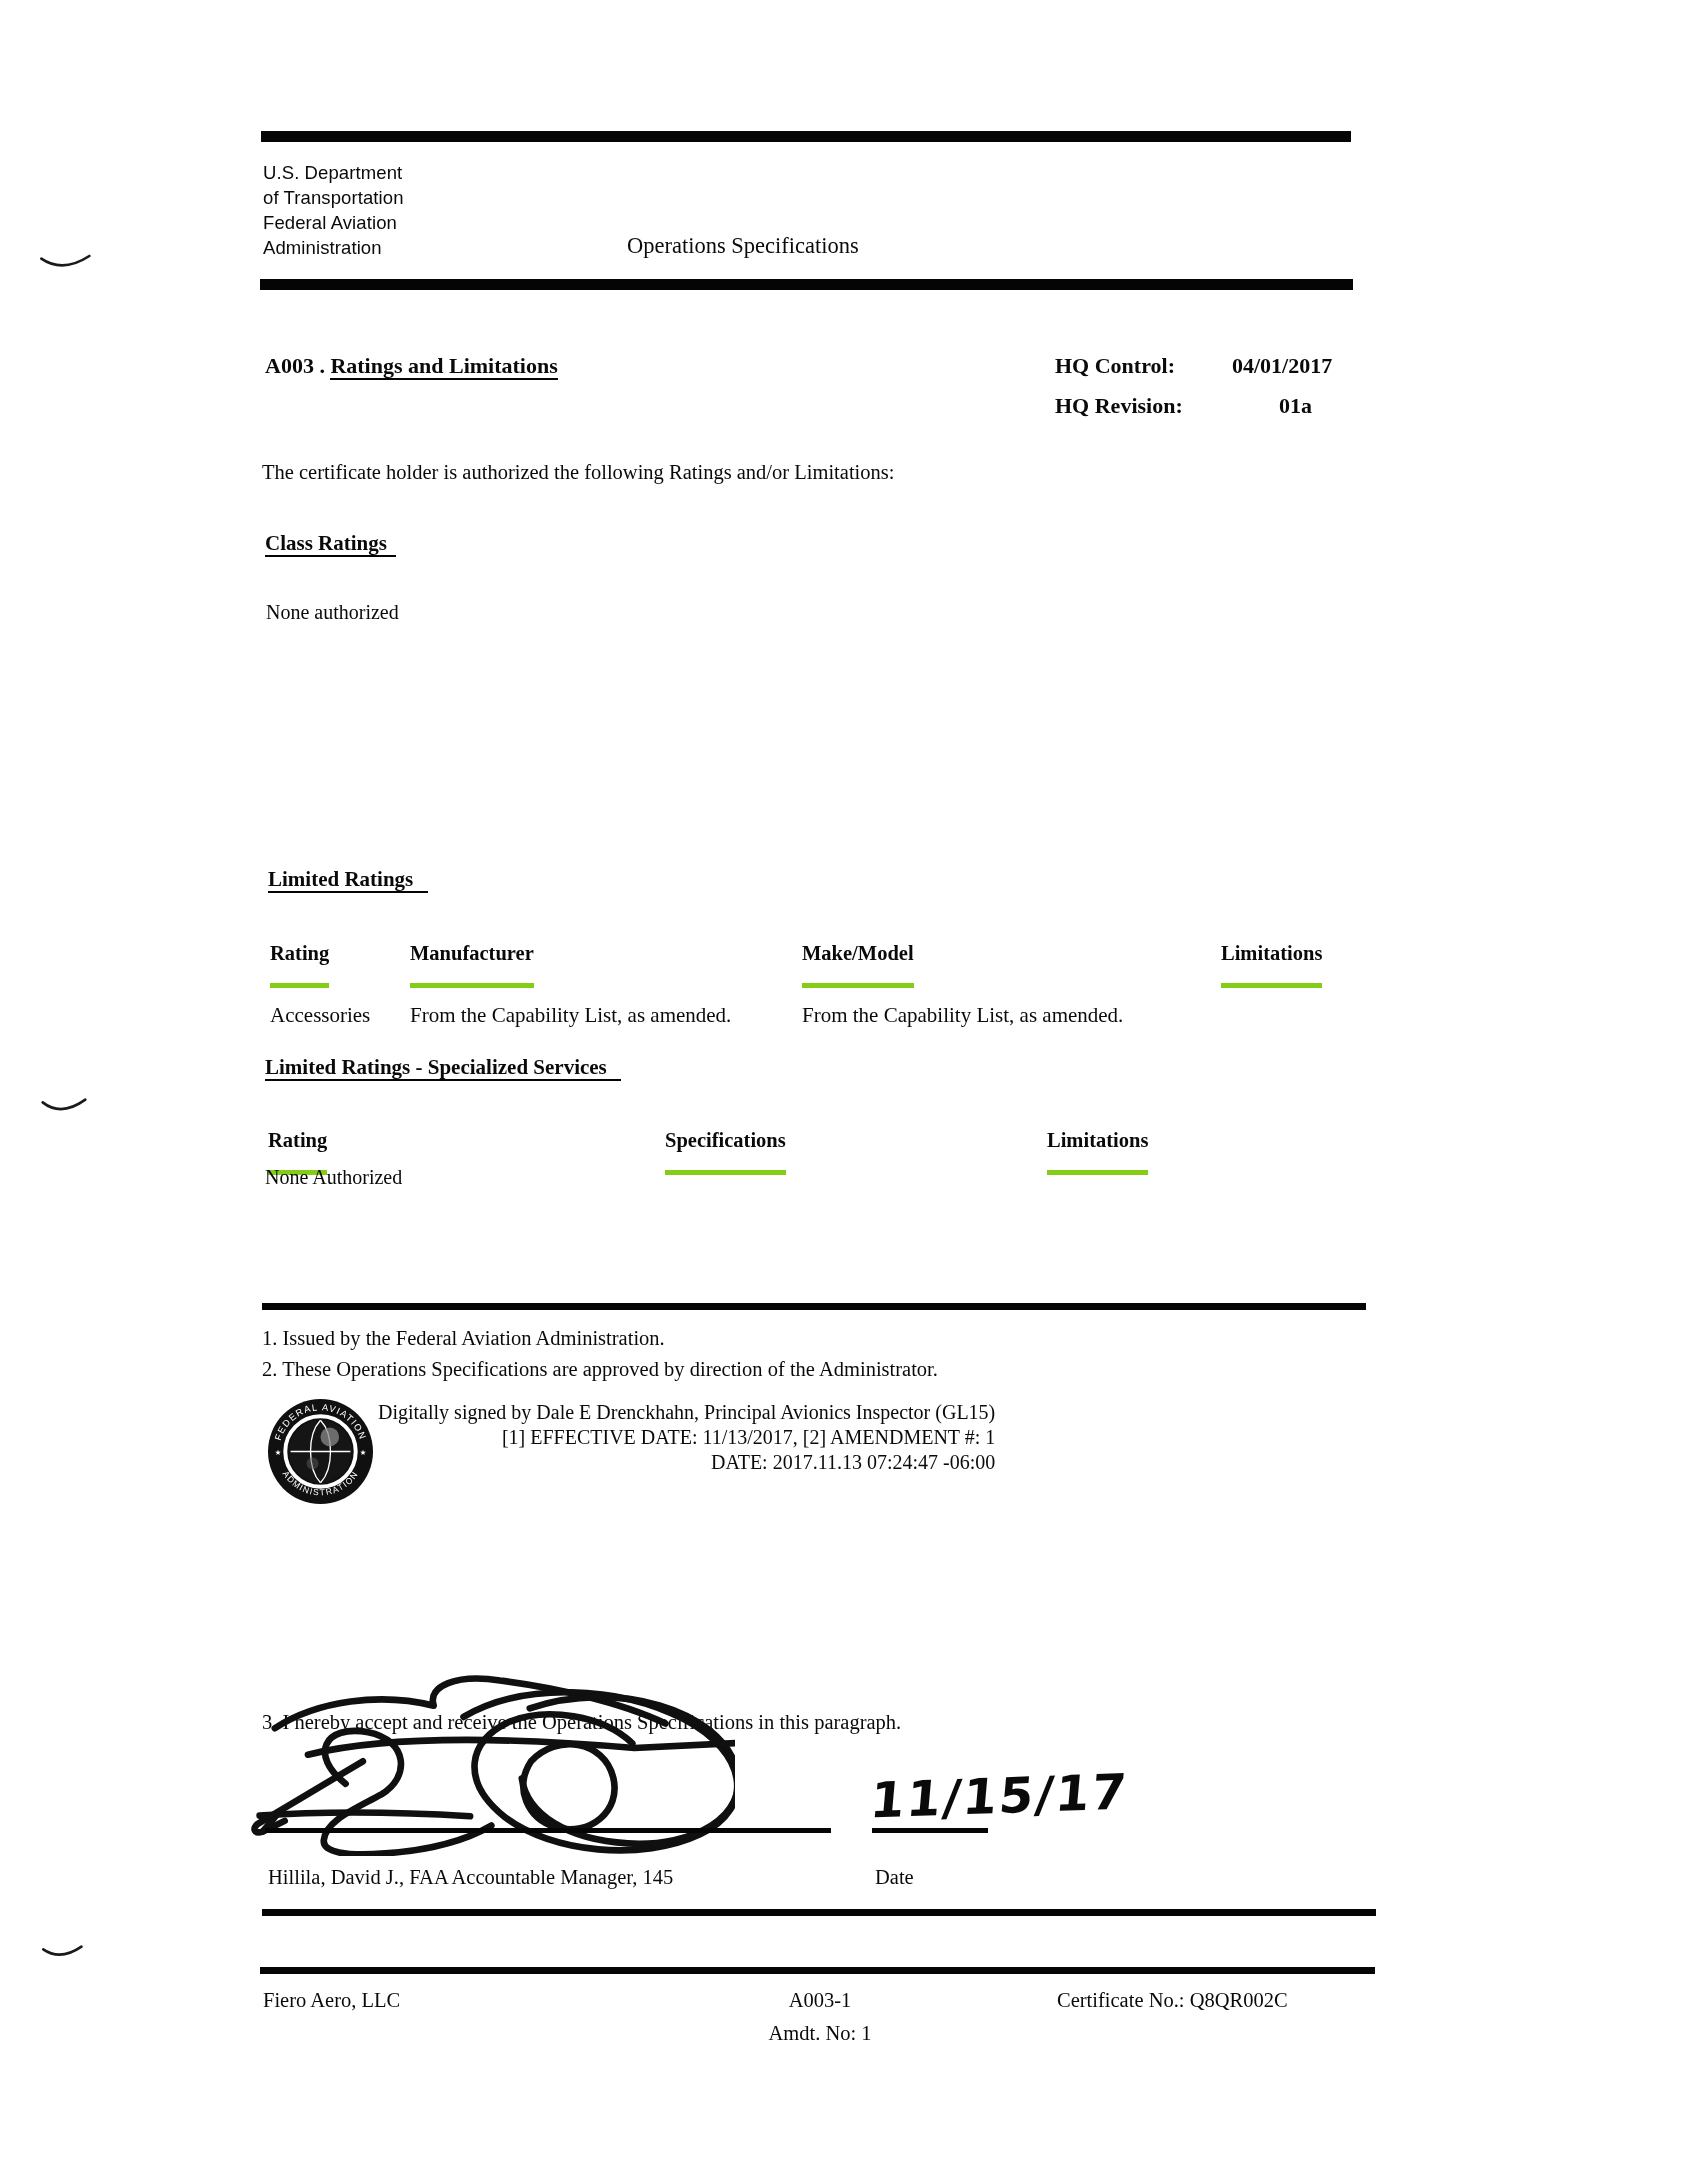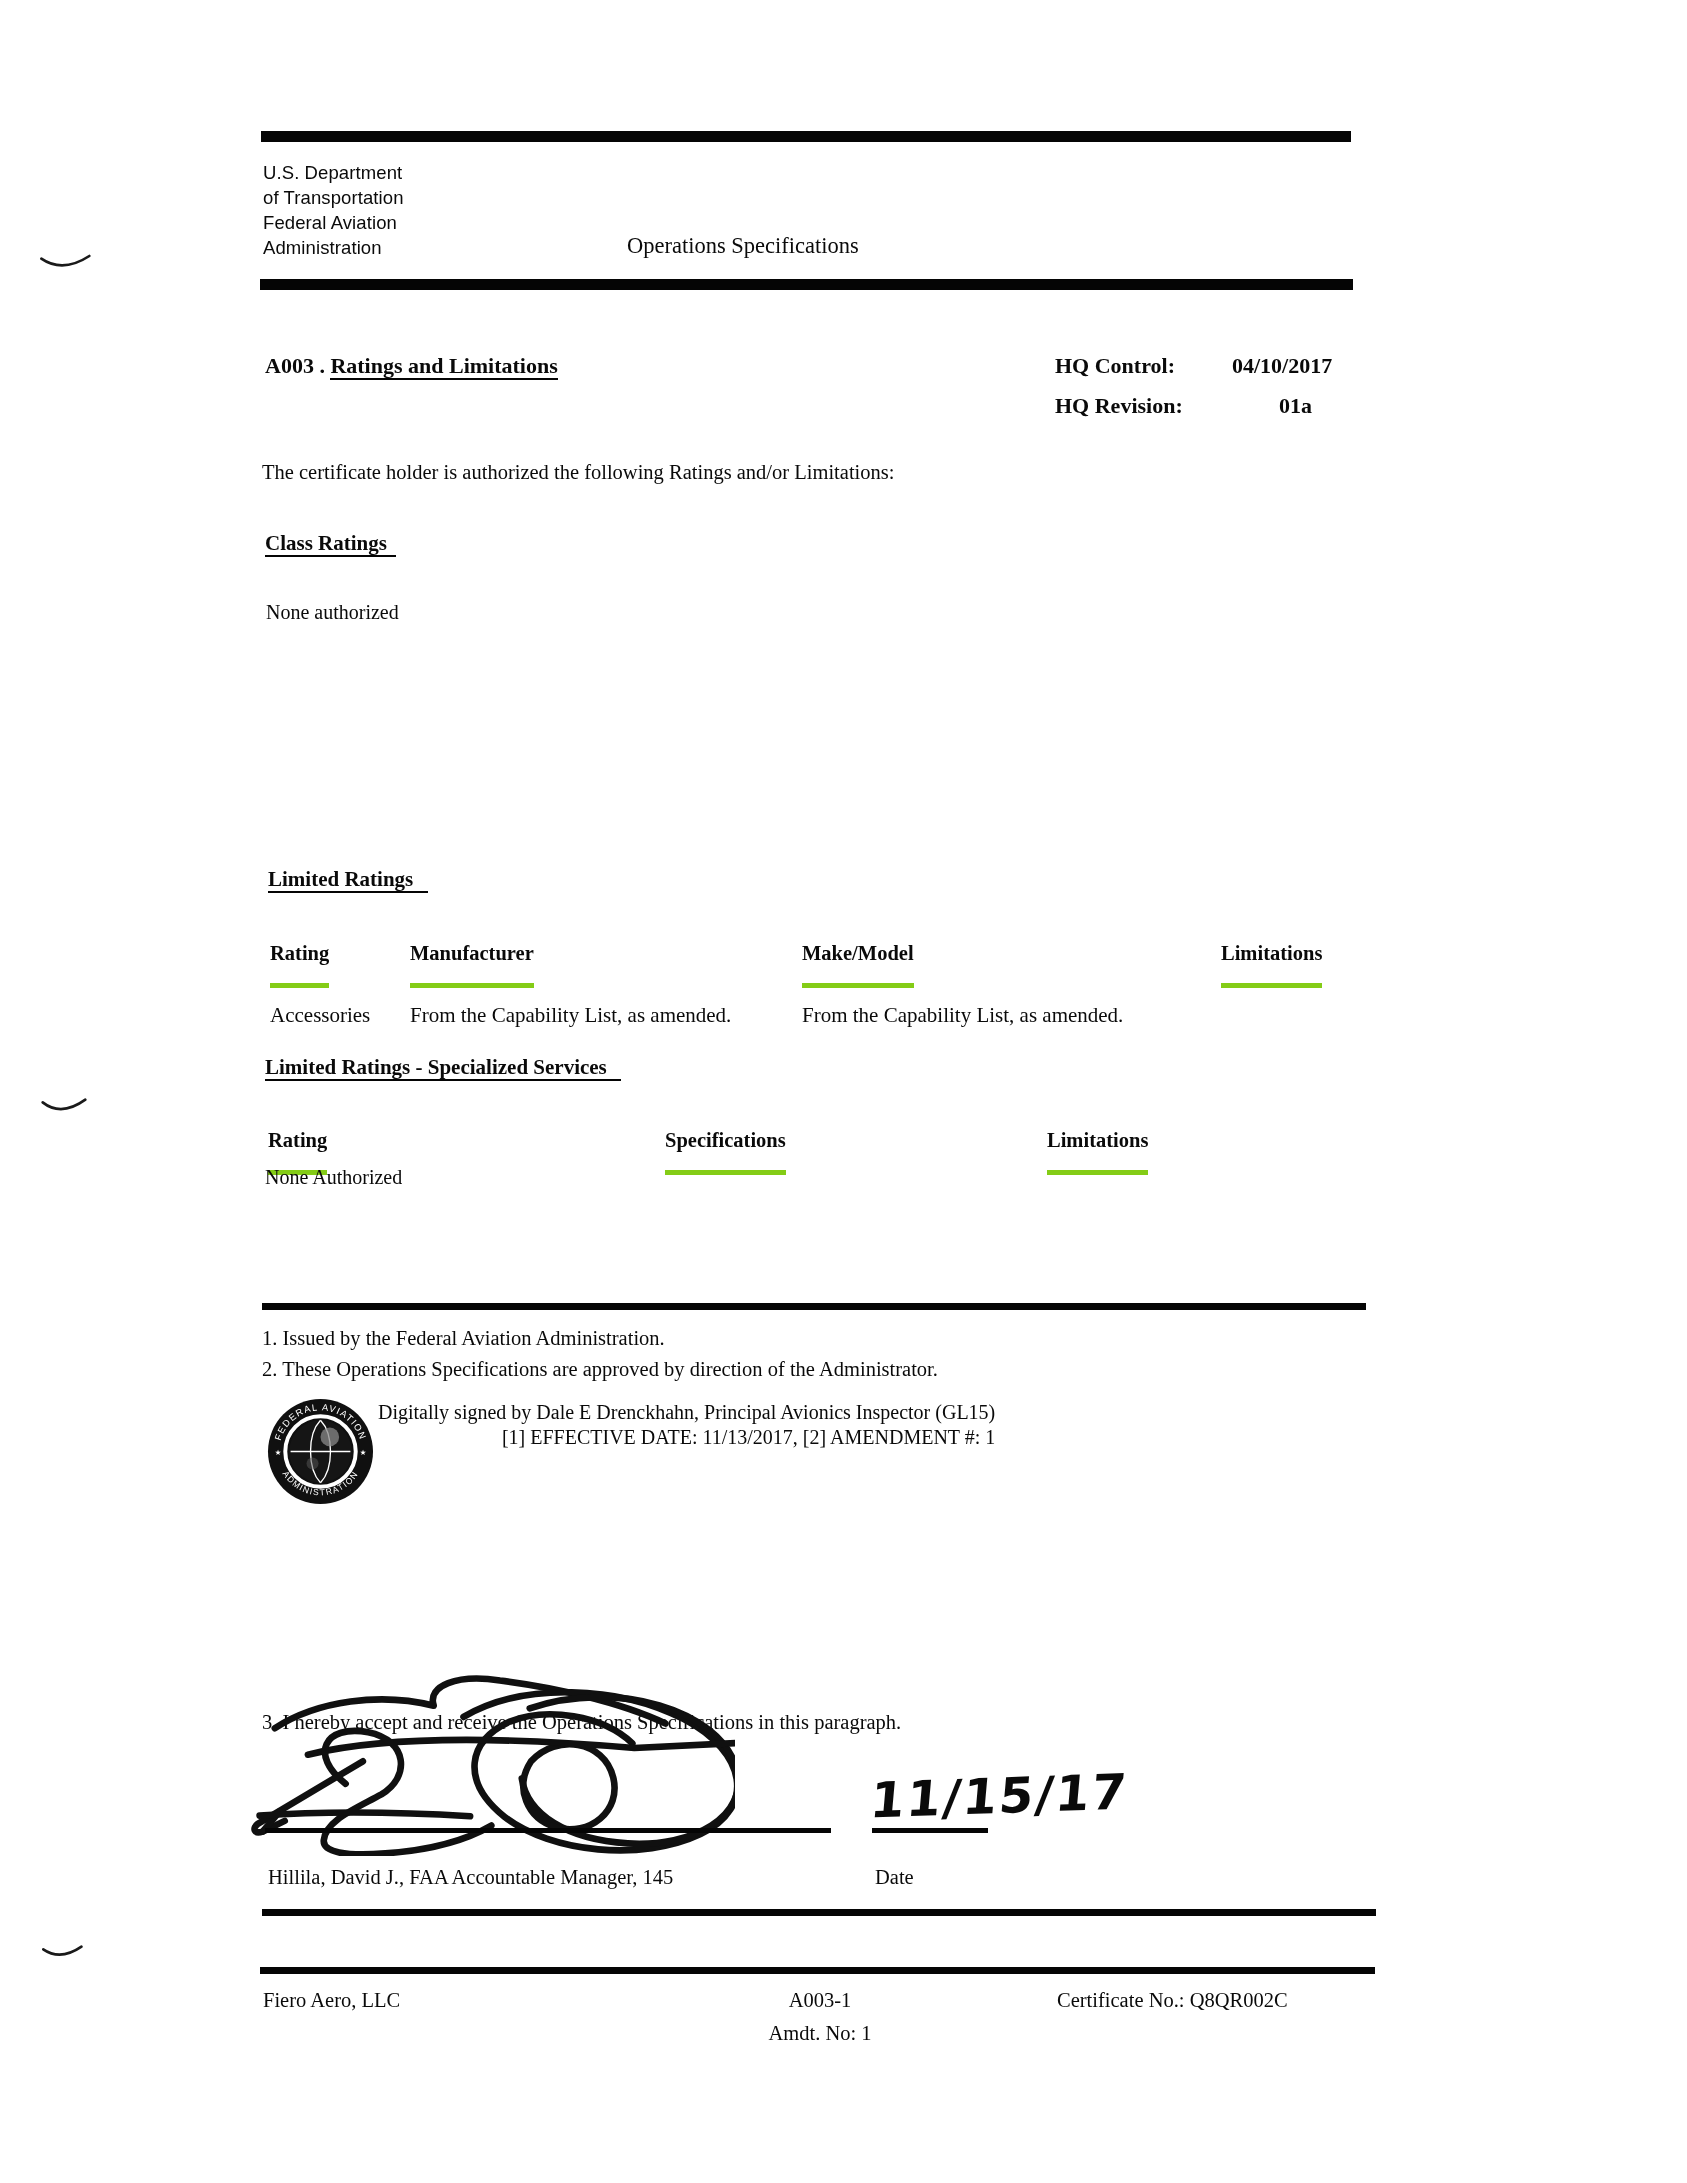--- a/index.html
+++ b/index.html
@@ -64,21 +64,21 @@
 
   <div class="abs opspec" style="left:627px;top:233px;">Operations Specifications</div>
 
   <div class="abs bar" style="left:260px;top:279px;width:1093px;height:11.2px;"></div>
 
   <div class="abs h-bold" style="left:265px;top:353px;">
     <span>A003 . </span><span class="u4">Ratings and Limitations</span>
   </div>
 
   <div class="abs h-bold" style="left:1055px;top:353px;">HQ Control:</div>
-  <div class="abs h-bold" style="left:1232px;top:353px;">04/10/2017</div>
+  <div class="abs h-bold" style="left:1232px;top:353px;">04/01/2017</div>
   <div class="abs h-bold" style="left:1055px;top:393px;">HQ Revision:</div>
   <div class="abs h-bold" style="left:1279px;top:393px;">01a</div>
 
   <div class="abs body-text" style="left:262px;top:461px;">The certificate holder is authorized the following Ratings and/or Limitations:</div>
 
   <div class="abs head32" style="left:265px;top:531px;">
     <span class="u4 pad-r">Class Ratings</span>
   </div>
   <div class="abs small-text" style="left:266px;top:601px;">None authorized</div>
 
@@ -145,20 +145,21 @@
     <text font-family="Liberation Sans, sans-serif" font-size="13" fill="#ffffff" letter-spacing="2">
       <textPath href="#sealBottomArc" startOffset="50%" text-anchor="middle">ADMINISTRATION</textPath>
     </text>
     <text x="13" y="88" font-size="11" fill="#ffffff">★</text>
     <text x="141" y="88" font-size="11" fill="#ffffff">★</text>
   </svg>
 
   <div class="abs digital" style="left:378px;top:1400px;">
     <div>Digitally signed by Dale E Drenckhahn, Principal Avionics Inspector (GL15)</div>
     <div>[1] EFFECTIVE DATE: 11/13/2017, [2] AMENDMENT #: 1</div>
+    <div>DATE: 2017.11.13 07:24:47 -06:00</div>
   </div>
 
   <div class="abs body-text" style="left:262px;top:1711px;">3. I hereby accept and receive the Operations Specifications in this paragraph.</div>
 
   <svg class="abs" style="left:245px;top:1654px;" width="490" height="202" viewBox="0 0 740 305">
     <g fill="none" stroke="#101010" stroke-width="10" stroke-linecap="round" stroke-linejoin="round">
       <path d="M 45,112 C 110,70 205,58 285,78 C 275,48 320,30 385,40 C 465,50 565,72 635,105"></path>
       <path d="M 330,95 C 420,42 565,48 662,98 C 758,148 772,232 688,272 C 600,314 462,300 392,246 C 325,192 336,130 400,102 C 455,80 540,92 585,135"></path>
       <path d="M 430,82 C 562,38 716,84 742,172 C 762,246 676,292 578,286 C 486,280 426,242 418,188"></path>
       <path d="M 432,162 C 470,120 542,130 556,186 C 569,237 520,276 470,262 C 426,249 406,202 432,162"></path>

